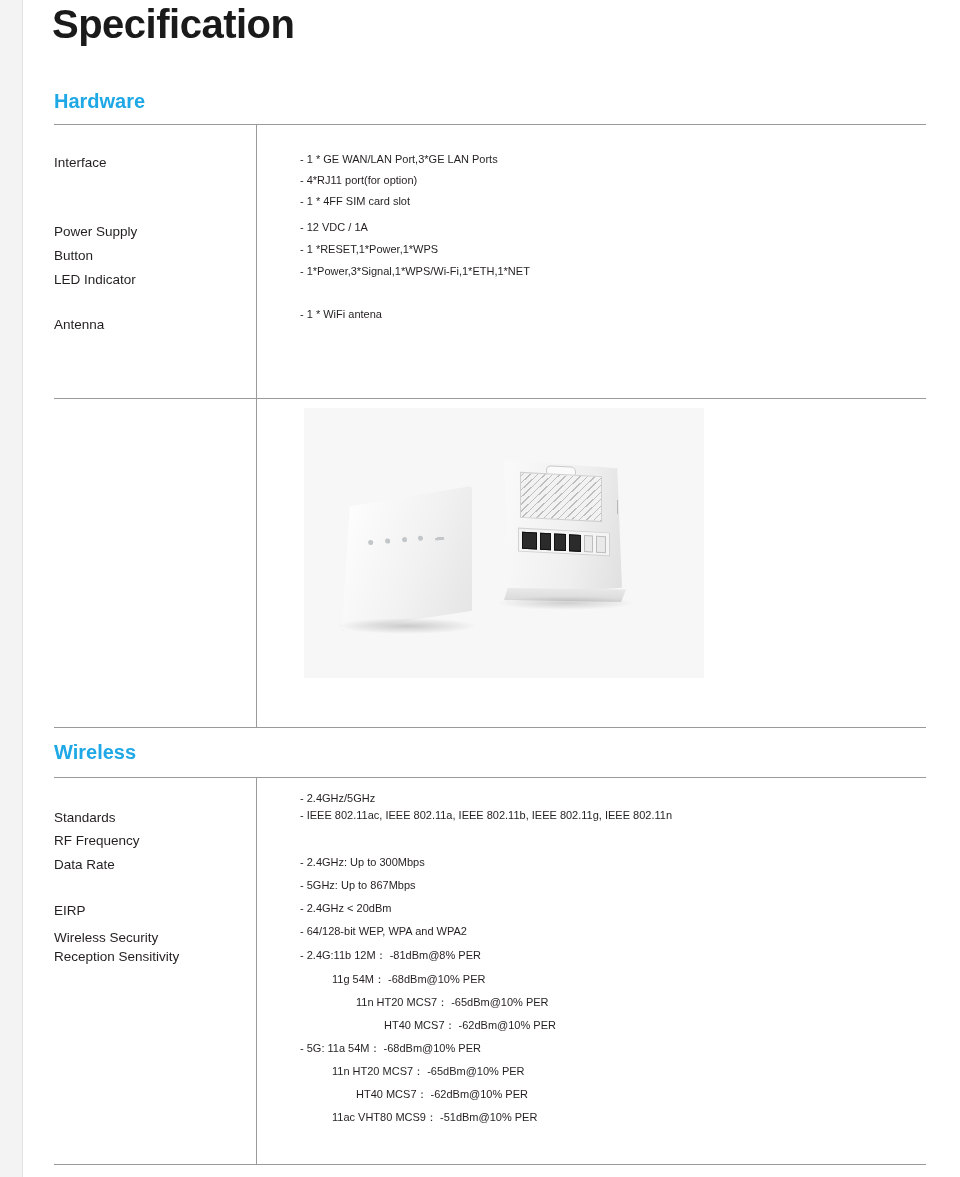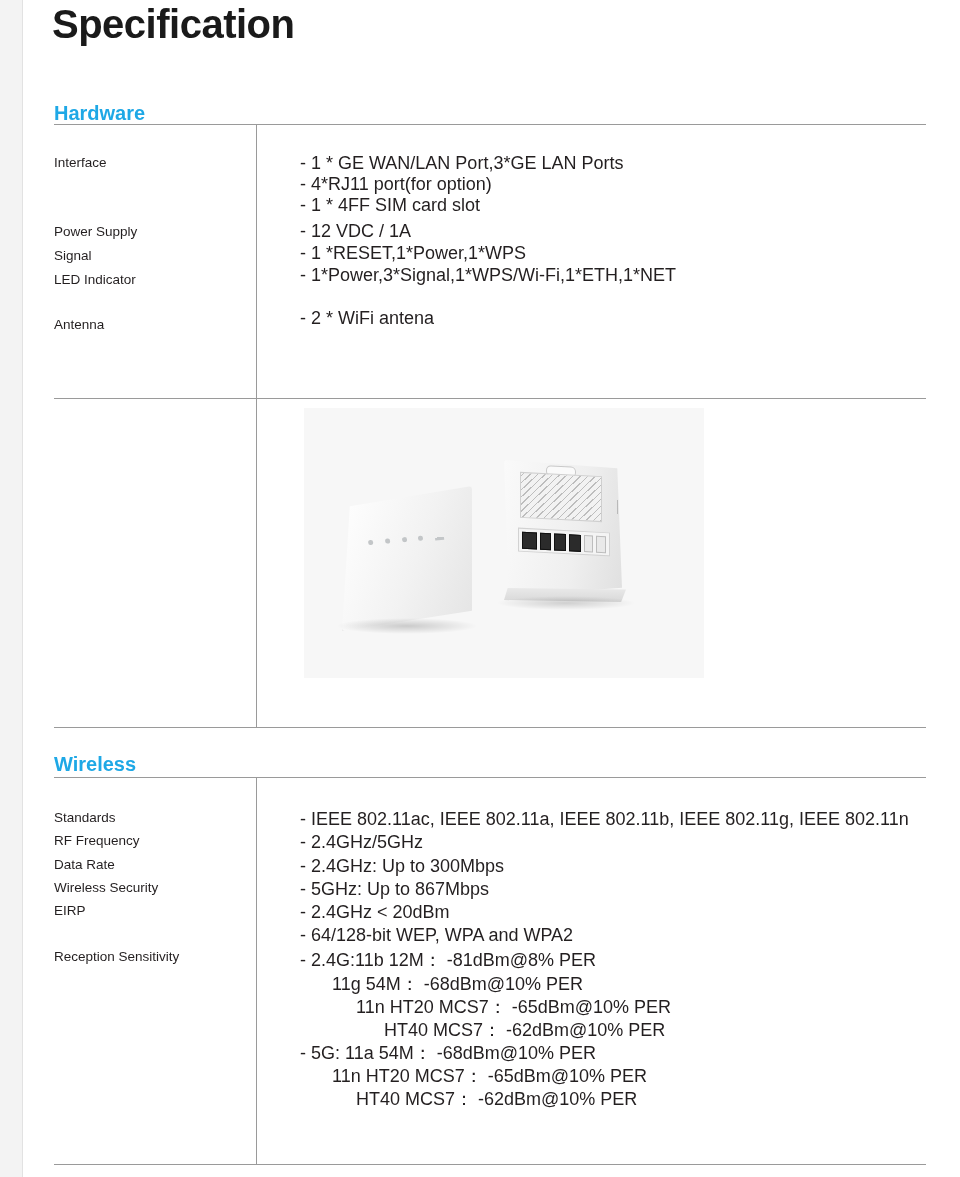--- a/index.html
+++ b/index.html
@@ -47,21 +47,20 @@
     font-weight: bold;
     letter-spacing: -0.5px;
     color: #1a1a1a;
   }
   .section-head {
     position: absolute;
     left: 32px;
     font-size: 20px;
     font-weight: bold;
     color: #1ea8e6;
-    margin-top: 12px;
   }
   #hardware-head { top: 90px; }
   #wireless-head { top: 741px; }
 
   .hrule {
     position: absolute;
     left: 32px;
     width: 872px;
     height: 0;
     border-top: 1px solid #9a9a9a;
@@ -85,21 +84,21 @@
   .label {
     position: absolute;
     left: 32px;
     font-size: 13.5px;
     color: #231f20;
     white-space: nowrap;
   }
   .value {
     position: absolute;
     left: 278px;
-    font-size: 18px;
+    font-size: 11px;
     color: #231f20;
     white-space: nowrap;
   }
   .value.indent1 { left: 310px; }
   .value.indent2 { left: 334px; }
   .value.indent3 { left: 362px; }
 
   
   .product-figure {
     position: absolute;
@@ -266,28 +265,28 @@
     <div class="vrule" id="vrule-hw"></div>
 
     <div class="label" style="top:155px">Interface</div>
     <div class="value" style="top:153px">- 1 * GE WAN/LAN Port,3*GE LAN Ports</div>
     <div class="value" style="top:174px">- 4*RJ11 port(for option)</div>
     <div class="value" style="top:195px">- 1 * 4FF SIM card slot</div>
 
     <div class="label" style="top:224px">Power Supply</div>
     <div class="value" style="top:221px">- 12 VDC / 1A</div>
 
-    <div class="label" style="top:248px">Signal</div>
+    <div class="label" style="top:248px">Button</div>
     <div class="value" style="top:243px">- 1 *RESET,1*Power,1*WPS</div>
 
     <div class="label" style="top:272px">LED Indicator</div>
     <div class="value" style="top:265px">- 1*Power,3*Signal,1*WPS/Wi-Fi,1*ETH,1*NET</div>
 
     <div class="label" style="top:317px">Antenna</div>
-    <div class="value" style="top:308px">- 2 * WiFi antena</div>
+    <div class="value" style="top:308px">- 1 * WiFi antena</div>
 
     <div class="hrule" id="rule-hw-mid"></div>
     <div class="vrule" id="vrule-img"></div>
 
     <div class="product-figure">
       <div class="device dev-front">
         <div class="face"></div>
         <div class="leds">
           <span></span>
           <span></span>
@@ -320,37 +319,38 @@
     <div class="hrule" id="rule-hw-bot"></div>
 
     <div class="section-head" id="wireless-head">Wireless</div>
     <div class="hrule" id="rule-wl-top"></div>
     <div class="vrule" id="vrule-wl"></div>
 
     <div class="label" style="top:810px">Standards</div>
     <div class="value" style="top:809px">- IEEE 802.11ac, IEEE 802.11a, IEEE 802.11b, IEEE 802.11g, IEEE 802.11n</div>
 
     <div class="label" style="top:833px">RF Frequency</div>
-    <div class="value" style="top:832px">- 2.4GHz/5GHz</div>
+    <div class="value" style="top:792px">- 2.4GHz/5GHz</div>
 
     <div class="label" style="top:857px">Data Rate</div>
     <div class="value" style="top:856px">- 2.4GHz: Up to 300Mbps</div>
     <div class="value" style="top:879px">- 5GHz: Up to 867Mbps</div>
 
     <div class="label" style="top:903px">EIRP</div>
     <div class="value" style="top:902px">- 2.4GHz &lt; 20dBm</div>
 
-    <div class="label" style="top:880px">Wireless Security</div>
+    <div class="label" style="top:930px">Wireless Security</div>
     <div class="value" style="top:925px">- 64/128-bit WEP, WPA and WPA2</div>
 
     <div class="label" style="top:949px">Reception Sensitivity</div>
     <div class="value" style="top:948px">- 2.4G:11b 12M： -81dBm@8% PER</div>
     <div class="value indent1" style="top:972px">11g 54M： -68dBm@10% PER</div>
     <div class="value indent2" style="top:995px">11n HT20 MCS7： -65dBm@10% PER</div>
     <div class="value indent3" style="top:1018px">HT40 MCS7： -62dBm@10% PER</div>
     <div class="value" style="top:1041px">- 5G: 11a 54M： -68dBm@10% PER</div>
     <div class="value indent1" style="top:1064px">11n HT20 MCS7： -65dBm@10% PER</div>
     <div class="value indent2" style="top:1087px">HT40 MCS7： -62dBm@10% PER</div>
+    <div class="value indent1" style="top:1110px">11ac VHT80 MCS9： -51dBm@10% PER</div>
 
     <div class="hrule" id="rule-wl-bot"></div>
 
   </div>
 </div>
 
 </body></html>

